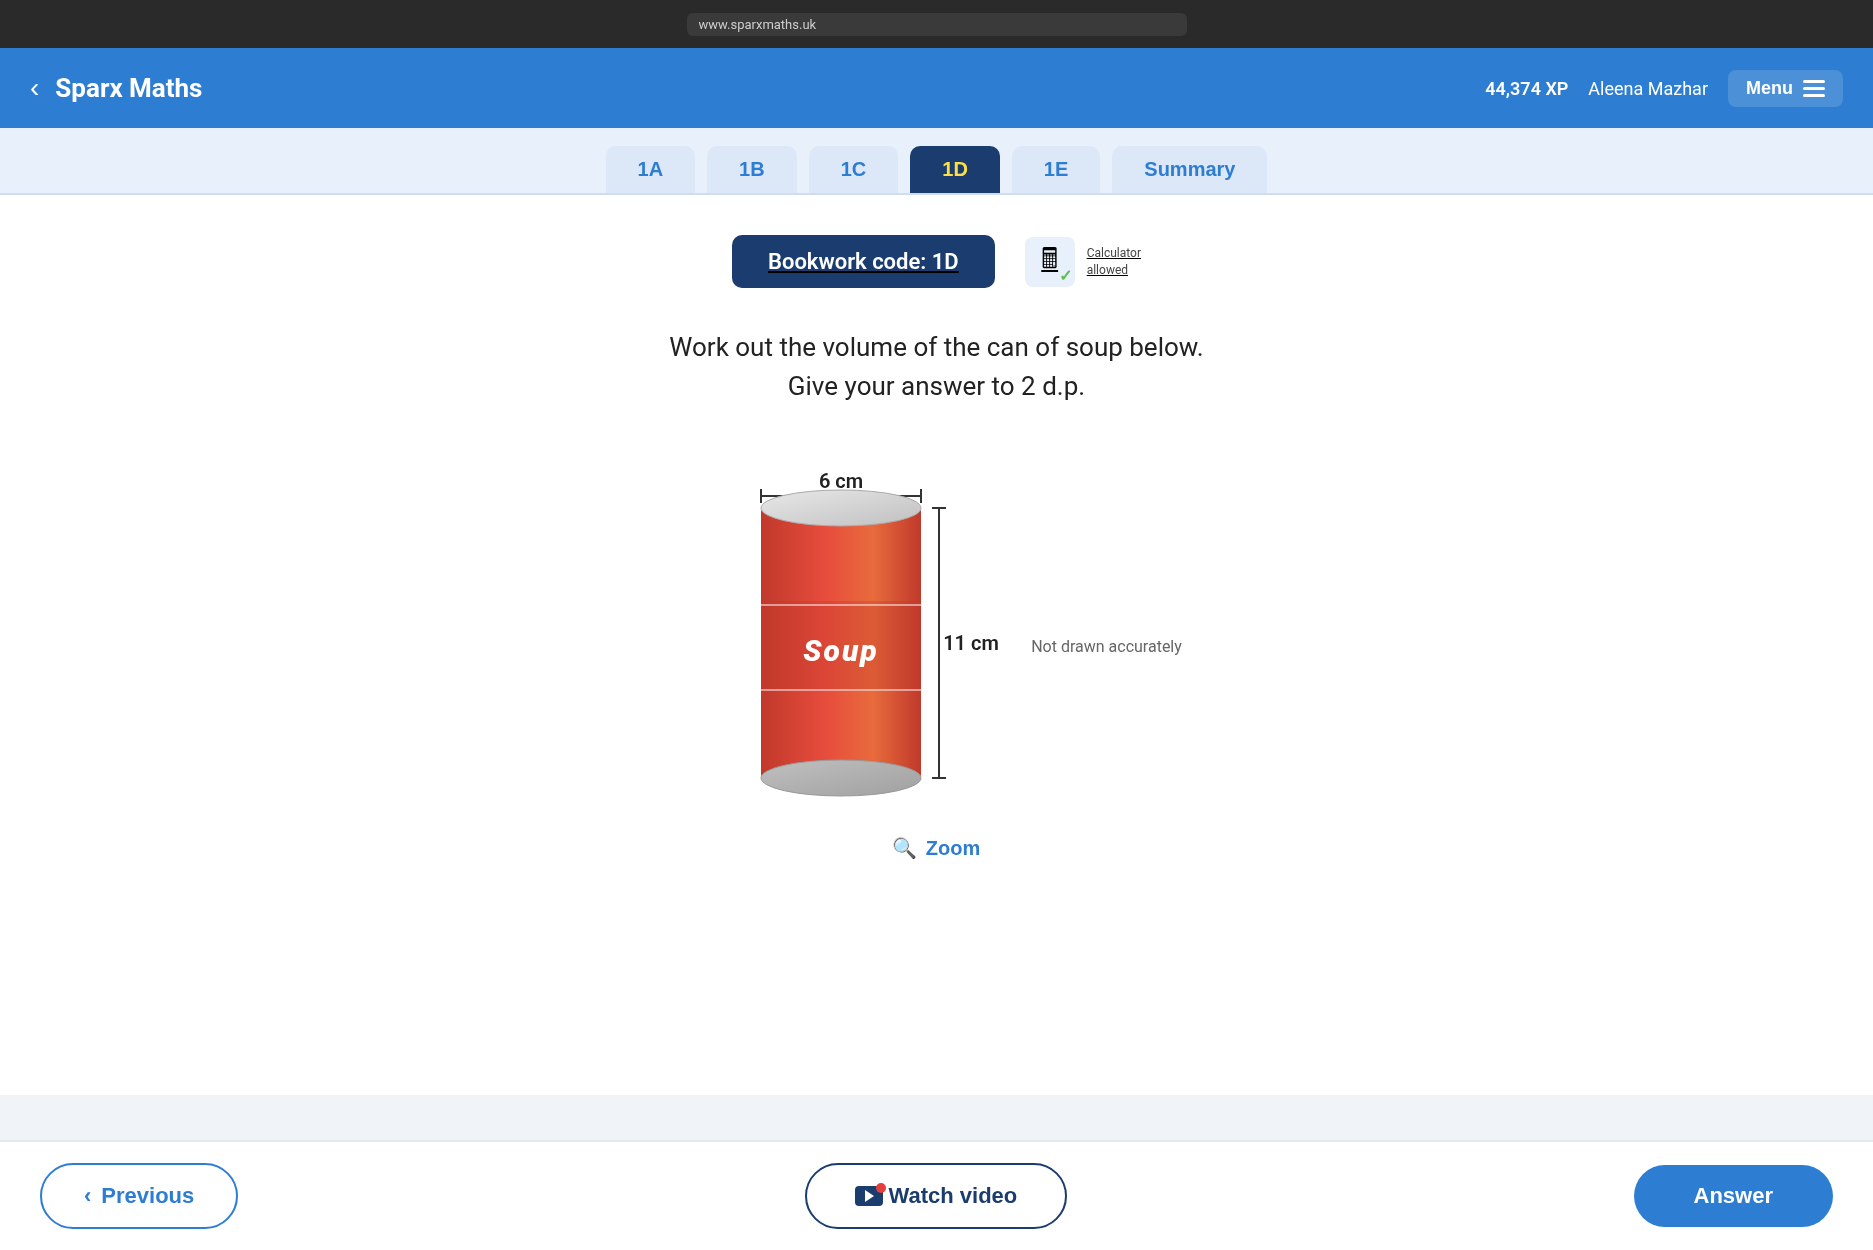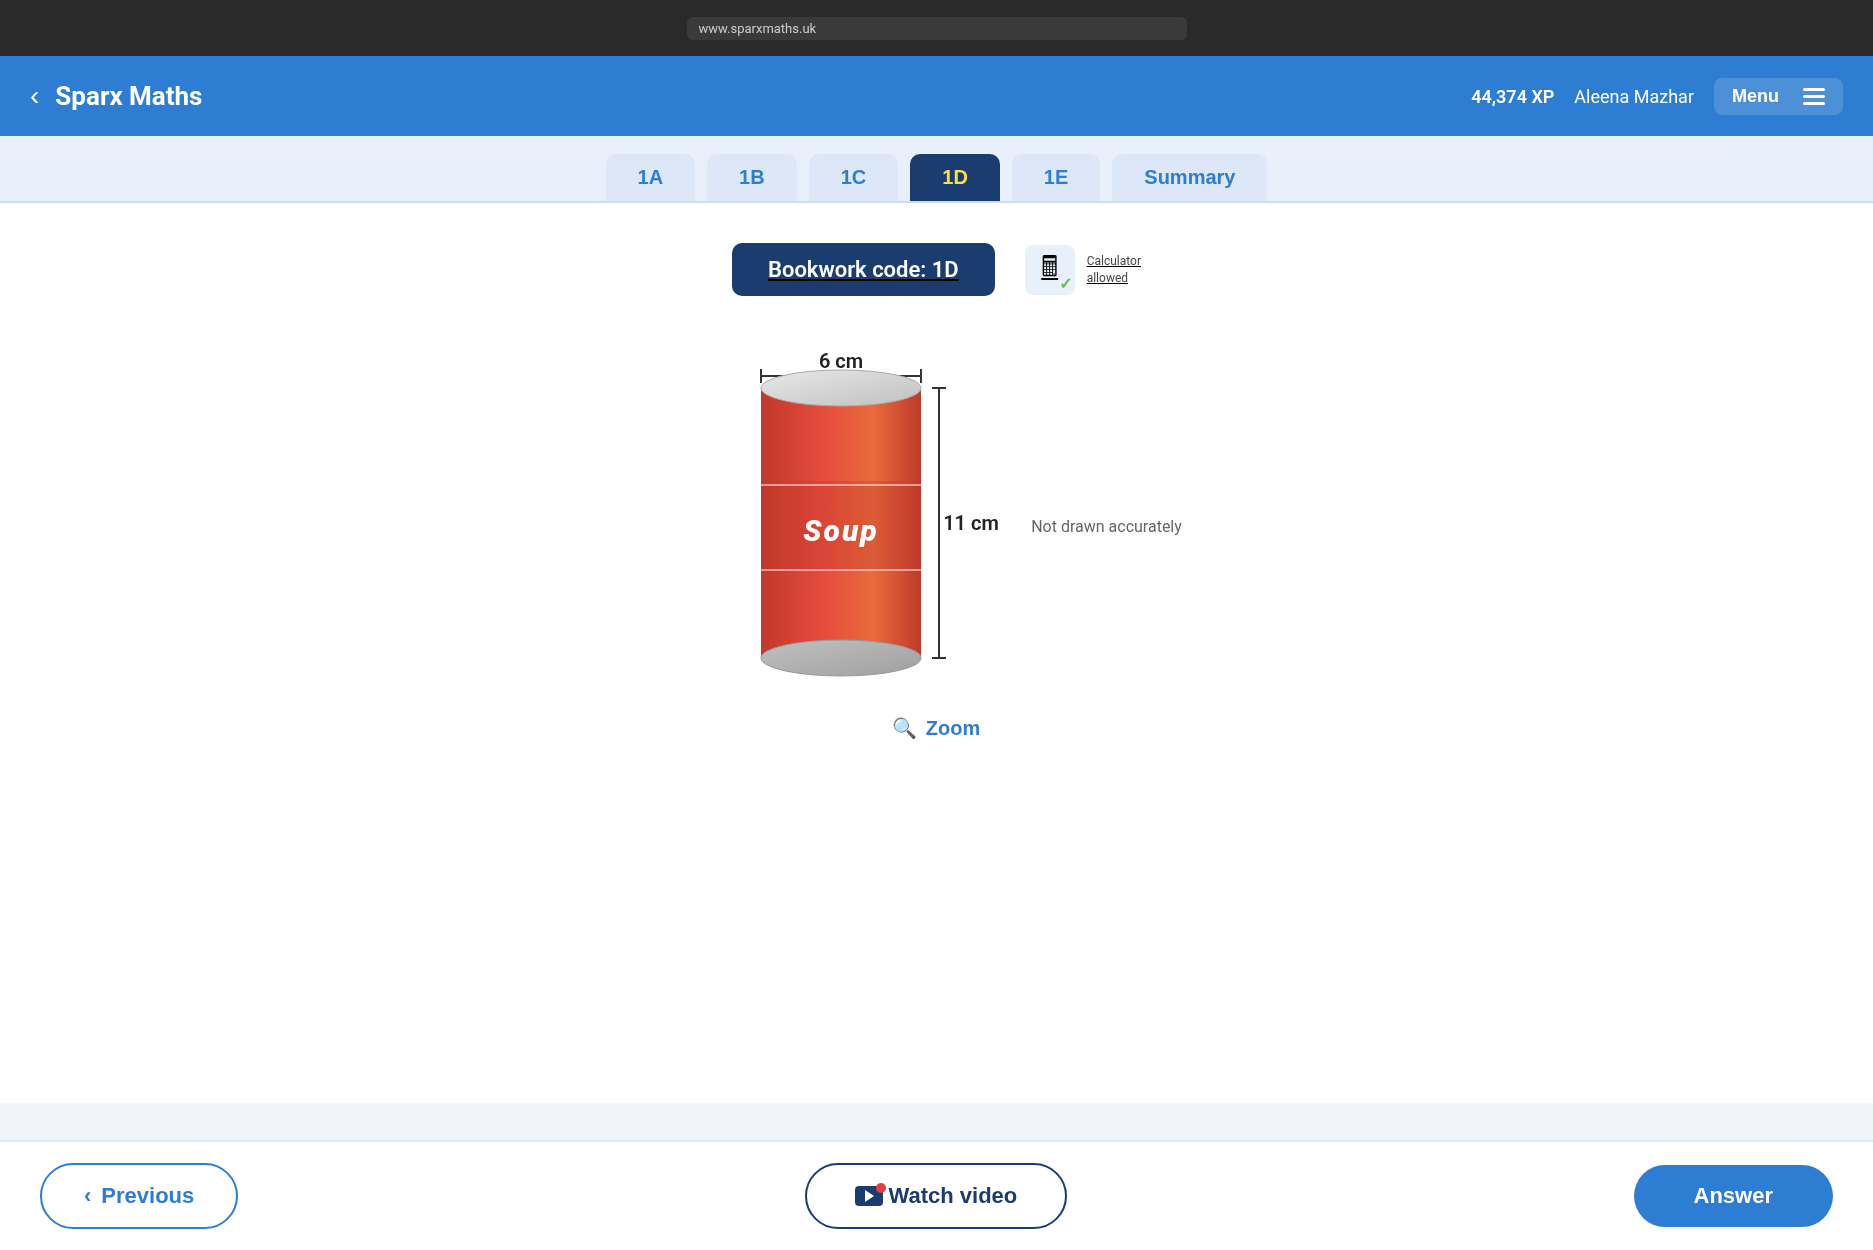--- a/index.html
+++ b/index.html
@@ -7,21 +7,21 @@
       font-family: -apple-system, BlinkMacSystemFont, 'Segoe UI', Roboto, sans-serif;
       background: #f0f4f8;
       width: 1873px;
       min-height: 1250px;
       overflow-x: hidden;
     }
 
     
     .browser-bar {
       background: #2a2a2a;
-      height: 56px;
+      height: 48px;
       display: flex;
       align-items: center;
       padding: 0 16px;
     }
     .browser-url {
       background: #3a3a3a;
       border-radius: 6px;
       color: #ccc;
       font-size: 13px;
       padding: 4px 12px;
@@ -71,21 +71,21 @@
       background: rgba(255,255,255,0.15);
       border: none;
       border-radius: 8px;
       color: white;
       font-size: 18px;
       font-weight: 700;
       padding: 8px 18px;
       cursor: pointer;
       display: flex;
       align-items: center;
-      gap: 24px;
+      gap: 10px;
     }
     .hamburger {
       display: flex;
       flex-direction: column;
       gap: 4px;
     }
     .hamburger span {
       display: block;
       width: 22px;
       height: 3px;
@@ -336,20 +336,24 @@
         🖩
         <span class="calc-check">✓</span>
       </div>
       <div class="calculator-text">
         <div>Calculator</div>
         <div>allowed</div>
       </div>
     </div>
   </div>
 
+  <div class="question-text">
+    <div>Work out the volume of the can of soup below.</div>
+    <div>Give your answer to 2 d.p.</div>
+  </div>
 
   <div class="can-svg-wrapper">
     <svg width="340" height="370" viewBox="0 0 340 370">
 
       <line x1="70" y1="40" x2="230" y2="40" stroke="#333" stroke-width="2"></line>
       <line x1="70" y1="33" x2="70" y2="47" stroke="#333" stroke-width="2"></line>
       <line x1="230" y1="33" x2="230" y2="47" stroke="#333" stroke-width="2"></line>
       <text x="150" y="32" text-anchor="middle" font-size="20" font-weight="600" fill="#222">6 cm</text>
 
       <defs>

